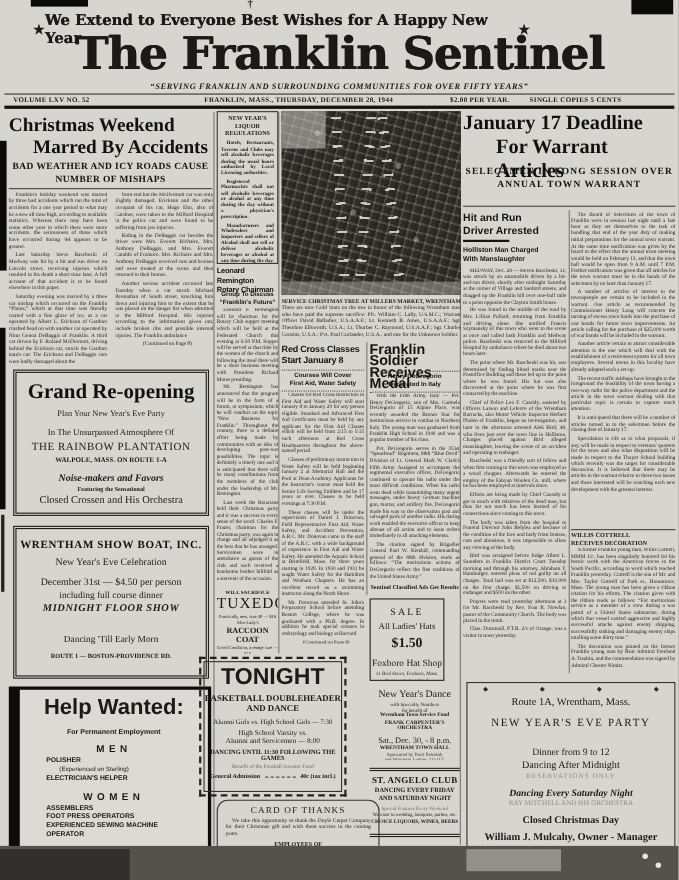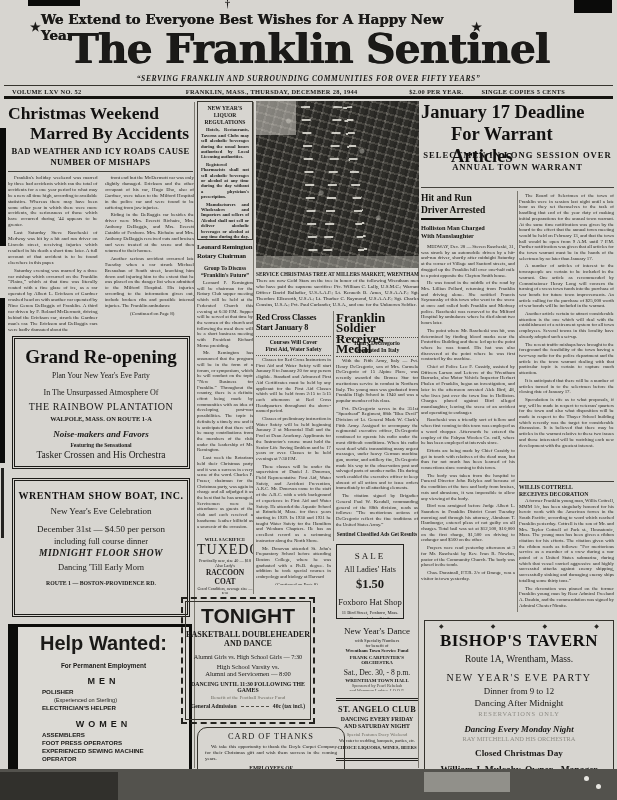--- a/index.html
+++ b/index.html
@@ -3,21 +3,21 @@
 <meta charset="utf-8">
 <style>
   *{margin:0;padding:0;box-sizing:border-box}
   body{margin:0;background:#8f8e8a;font-family:"Liberation Serif",serif;color:#1b1a18}
   .sheet{position:relative;width:617px;height:800px;background:#d7d5d0;overflow:hidden}
   .abs{position:absolute}
   p{margin:0 0 2px 0;text-indent:6px}
   .body-col{font-size:5px;line-height:5.9px;text-align:justify;overflow:hidden;color:#26241f;word-spacing:-.2px}
   .vr{position:absolute;width:1px;background:#7a776e}
   .hl-serif{font-family:"Liberation Serif",serif;font-weight:700;color:#121110}
-  .hl-sans{font-family:Liberation Serif, serif;font-weight:700;color:#14130f}
+  .hl-sans{font-family:Liberation Sans, sans-serif;font-weight:700;color:#14130f}
   .ctr{text-align:center}
   
   #banner{left:30px;top:11px;width:452px;display:flex;align-items:center;justify-content:space-between;font-family:"DejaVu Serif",serif;font-weight:700}
   #banner .txt{font-size:13.5px;text-shadow:.4px 0 currentColor}
   #banner .star{font-size:12px}
   #masthead{left:0;top:26px;width:617px;text-align:center;font-family:"DejaVu Serif",serif;font-weight:700;font-size:41px;line-height:46px;letter-spacing:-1px;text-shadow:.8px 0 #111}
   #tagline{left:0;top:74px;width:617px;text-align:center;font-size:7.6px;font-style:italic;font-weight:700;letter-spacing:.6px}
   #dateline{left:4px;top:85px;width:609px;height:14px;border-top:1px solid #36342e;border-bottom:3.5px solid #14130f;display:flex;align-items:center;font-size:6.4px;font-weight:700;letter-spacing:.3px}
   #dateline .l{width:130px;padding-left:8px}
   #dateline .c{flex:1;text-align:center}
@@ -41,21 +41,21 @@
   #rainbow .r7{font-size:9.5px;margin-top:2px}
   #rainbow .r8{font-size:6px;font-weight:700;margin-top:7px}
   
   #showboat{left:12px;top:478px;width:178px;height:139px;padding-top:9px}
   #showboat .t{font-size:10px;letter-spacing:.6px}
   #showboat .l1{font-size:9px;margin-top:5px}
   #showboat .l2{font-size:9px;margin-top:8px}
   #showboat .l3{font-size:8.5px;margin-top:2px}
   #showboat .l4{font-size:9.5px;font-weight:700;font-style:italic;margin-top:9px;letter-spacing:.5px}
   #showboat .l5{font-size:9.5px;font-weight:700;font-style:italic;margin-top:2px;letter-spacing:.5px}
-  #showboat .l6{font-size:8.5px;margin-top:4px}
+  #showboat .l6{font-size:8.5px;margin-top:18px}
   #showboat .l7{font-size:5.8px;font-weight:700;margin-top:8px}
   
   #helpw{left:8px;top:624px;width:184px;height:168px;background:#dcdad5;border:3px solid #0c0c0a;border-left-width:10px;border-bottom-width:7px;text-align:center;overflow:hidden;font-family:"Liberation Sans",sans-serif}
   #helpw .t{font-size:20px;font-weight:700;margin-top:5px}
   #helpw .sub{font-size:6.4px;font-weight:700;margin-top:7px}
   #helpw .grp{font-size:9px;font-weight:700;letter-spacing:4px;margin-top:7px}
   #helpw ul{list-style:none;width:72%;margin:2px auto 0;text-align:left}
   #helpw li{font-size:6.2px;font-weight:700;line-height:8px}
   #helpw li.sm{font-weight:400;font-size:5.6px;padding-left:12px}
   #helpw .co{font-size:20px;font-weight:700;margin-top:6px;letter-spacing:-.3px}
@@ -152,21 +152,21 @@
   #hr-body{left:421px;top:244px;width:94px;height:368px;font-size:4.9px;line-height:5.7px}
   #war-body{left:519px;top:193px;width:95px;height:286px;font-size:4.9px;line-height:5.7px}
   #cot-head{left:519px;top:481px;width:95px;font-size:5.7px;line-height:7px;font-weight:700;border-top:1px solid #44423c;padding-top:2px}
   #cot-body{left:519px;top:498px;width:95px;height:114px;font-size:4.9px;line-height:5.7px}
   
   #bishops{left:424px;top:620px;width:190px;height:171px;border:1px solid #34322c;text-align:center;overflow:hidden}
   #bishops .orn{display:flex;justify-content:space-between;padding:1px 14px;font-size:6px;color:#2a2925}
   #bishops .t{font-size:17px;font-weight:700;letter-spacing:.5px;margin-top:1px}
   #bishops .l1{font-size:9.5px;margin-top:3px}
   #bishops .l2{font-size:10px;letter-spacing:1.5px;margin-top:8px}
-  #bishops .l3{font-size:8.8px;margin-top:3px}
+  #bishops .l3{font-size:8.8px;margin-top:15px}
   #bishops .l4{font-size:9.2px;margin-top:2px}
   #bishops .l5{font-size:6.4px;color:#8d8b84;letter-spacing:1px;margin-top:2px}
   #bishops .l6{font-size:8.8px;font-weight:700;font-style:italic;margin-top:7px}
   #bishops .l7{font-size:6.4px;color:#8d8b84;margin-top:1px}
   #bishops .l8{font-size:9.2px;font-weight:700;margin-top:6px}
   #bishops .ow{font-size:9.5px;font-weight:700;margin-top:7px}
   
   .art{position:absolute;background:#0b0b0a}
   #band{position:absolute;left:0;top:769px;width:617px;height:31px;background:#53524d}
   #band-dark{position:absolute;left:0;top:772px;width:118px;height:28px;background:#31302c}
@@ -223,21 +223,21 @@
   </div>
 
   <div class="abs adbox" id="rainbow">
     <div class="t hl-serif">Grand Re-opening</div>
     <div class="r1">Plan Your New Year's Eve Party</div>
     <div class="r2">In The Unsurpassed Atmosphere Of</div>
     <div class="r3">THE RAINBOW PLANTATION</div>
     <div class="r4">WALPOLE, MASS. ON ROUTE 1-A</div>
     <div class="r5">Noise-makers and Favors</div>
     <div class="r6">Featuring the Sensational</div>
-    <div class="r7">Tasker Crossen and His Orchestra</div>
+    <div class="r7">Closed Crossen and His Orchestra</div>
     <div class="r8">For reservations call Walpole 3279 or Commonwealth 9832</div>
   </div>
 
   <div class="abs adbox" id="showboat">
     <div class="t hl-serif">WRENTHAM SHOW BOAT, INC.</div>
     <div class="l1">New Year's Eve Celebration</div>
     <div class="l2">December 31st — $4.50 per person</div>
     <div class="l3">including full course dinner</div>
     <div class="l5">MIDNIGHT FLOOR SHOW</div>
     <div class="l6">Dancing 'Till Early Morn</div>
@@ -444,27 +444,26 @@
     <p>The decoration was pinned on the former Franklin young man by Rear Admiral Freeland A. Daubin, and the commendation was signed by Admiral Chester Nimitz.</p>
   </div>
 
   <div class="abs" id="bishops">
     <div class="orn">
       <span>◆</span>
       <span>◆</span>
       <span>◆</span>
       <span>◆</span>
     </div>
-    <div class="t hl-serif">BISHOP'S TAVERN</div>
     <div class="l1">Route 1A, Wrentham, Mass.</div>
     <div class="l2">NEW YEAR'S EVE PARTY</div>
     <div class="l3">Dinner from 9 to 12</div>
     <div class="l4">Dancing After Midnight</div>
     <div class="l5">RESERVATIONS ONLY</div>
-    <div class="l6">Dancing Every Monday Night</div>
+    <div class="l6">Dancing Every Saturday Night</div>
     <div class="l7">RAY MITCHELL AND HIS ORCHESTRA</div>
     <div class="l8">Closed Christmas Day</div>
     <div class="ow">William J. Mulcahy, Owner - Manager</div>
   </div>
 
   <div class="art" style="left:28px;top:0;width:52px;height:6px"></div>
   <div class="abs" style="left:225px;top:-2px;font-size:10px;font-weight:700">†</div>
   <div class="art" style="left:574px;top:0;width:38px;height:13px"></div>
   <div class="art" style="left:0;top:128px;width:6px;height:118px"></div>
   <div class="art" style="left:0;top:298px;width:5px;height:165px"></div>

